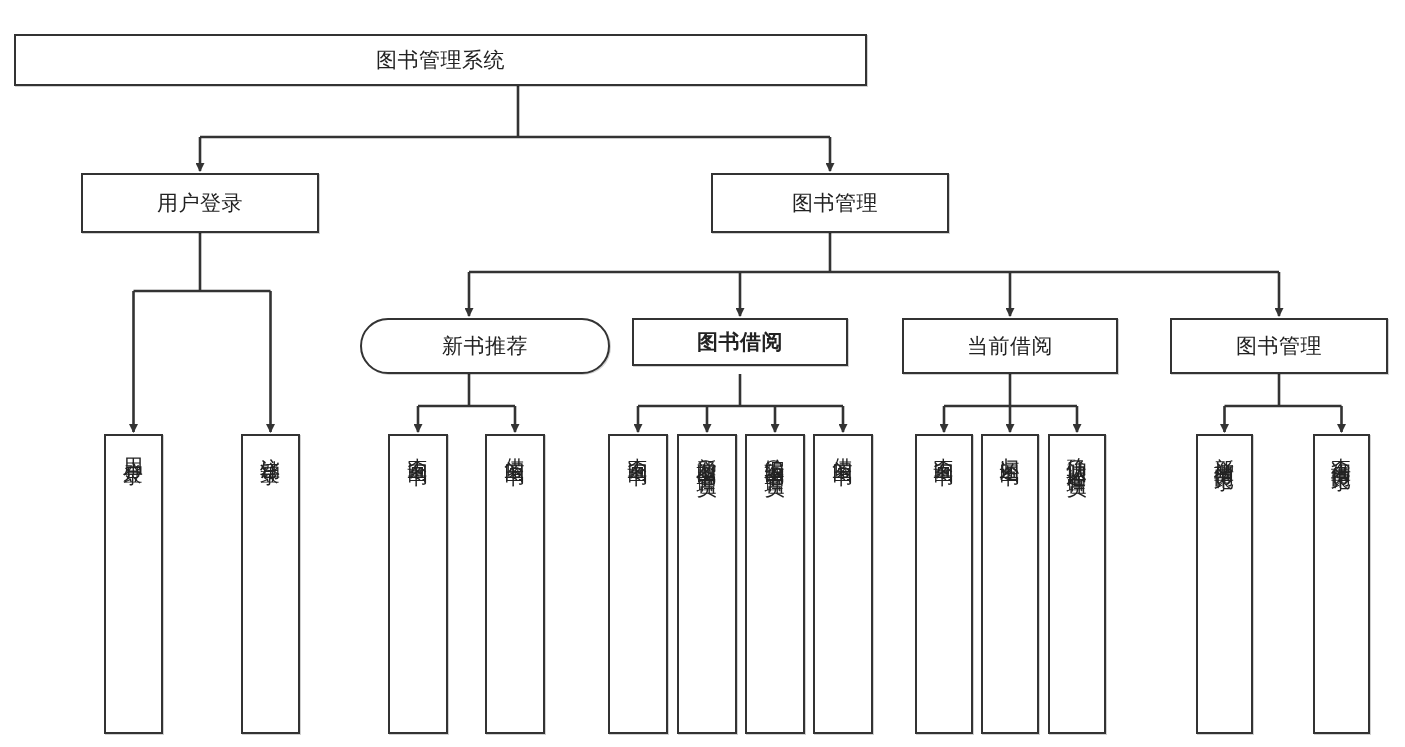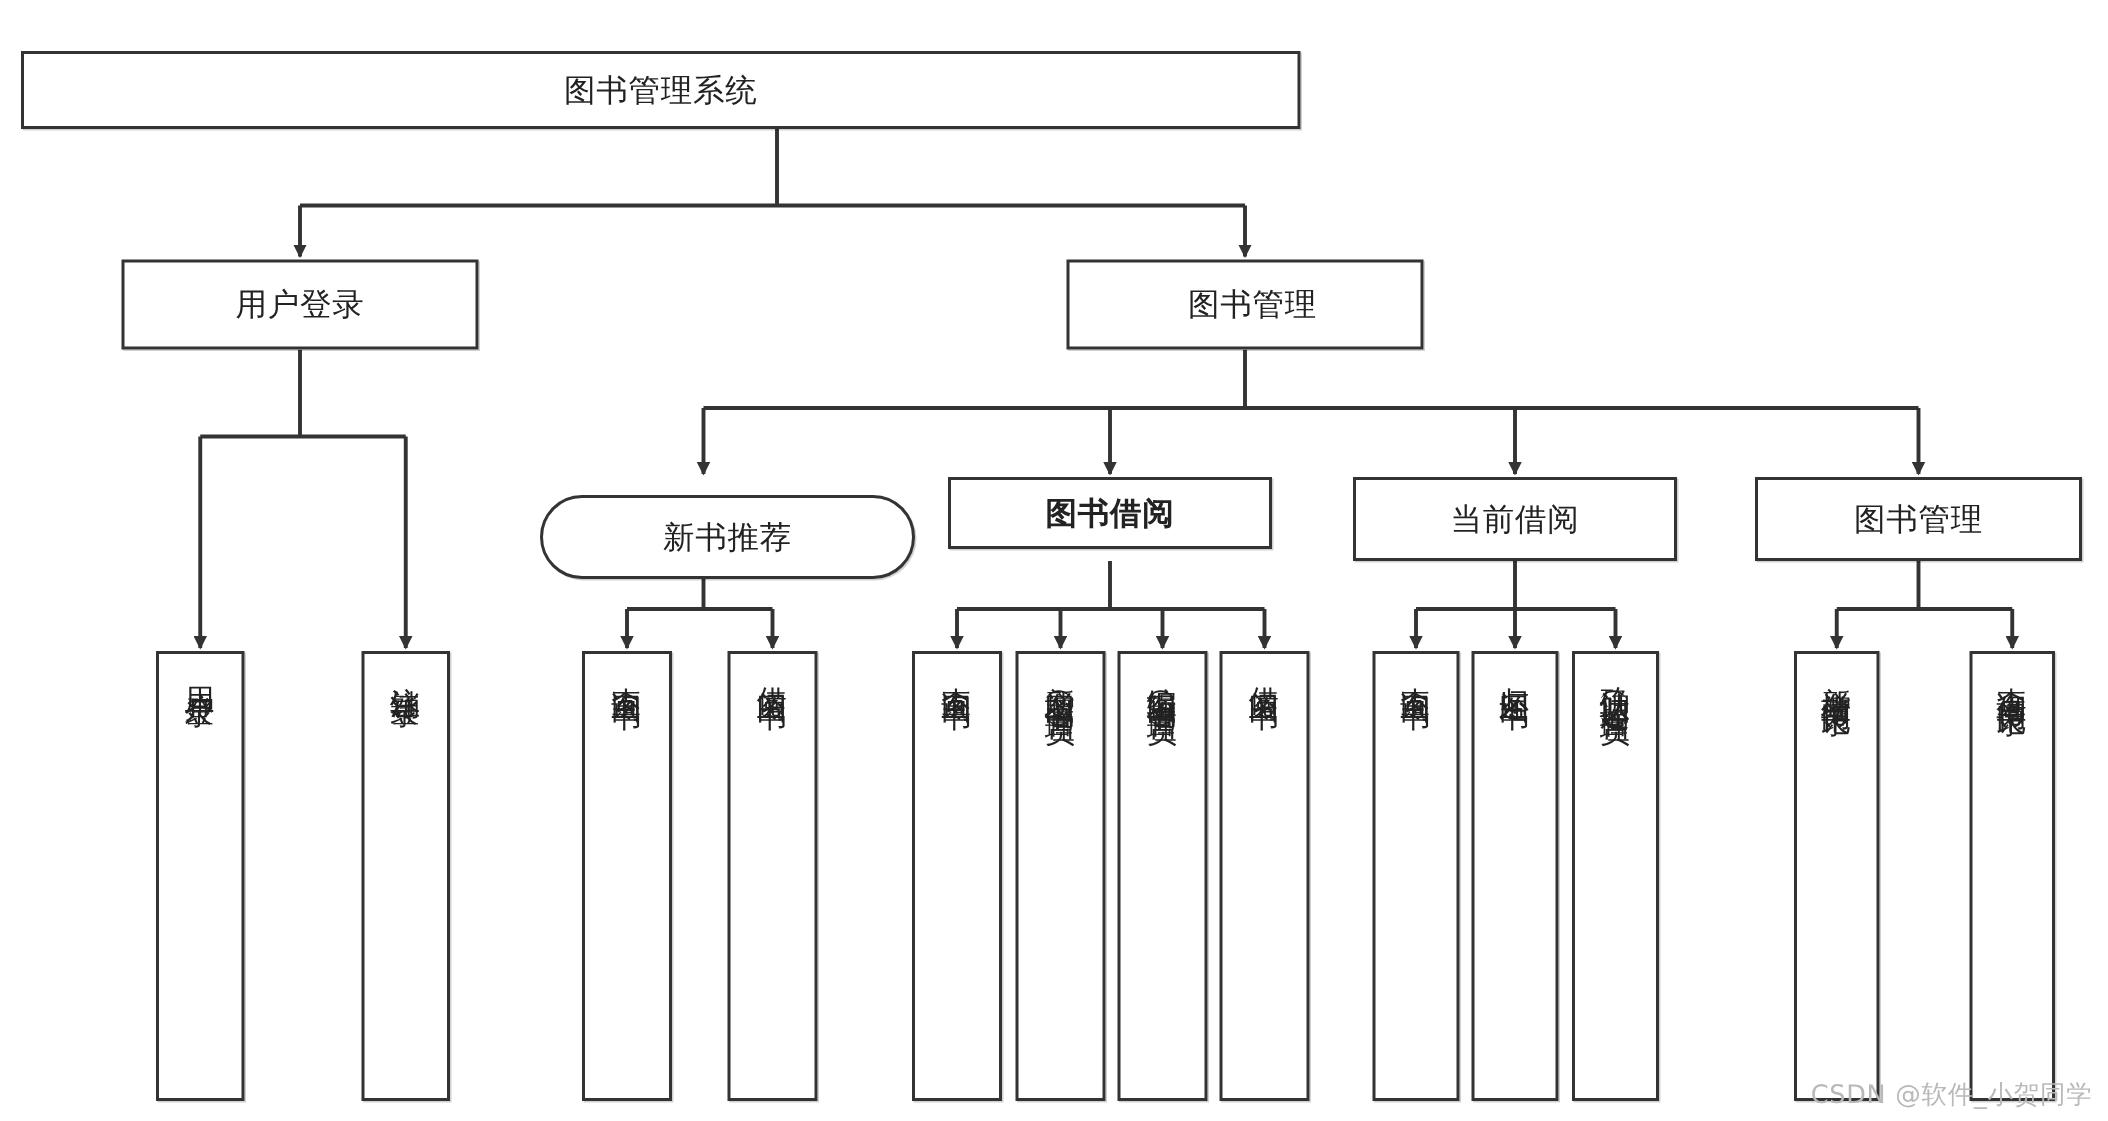--- a/index.html
+++ b/index.html
@@ -96,21 +96,21 @@
   <div id="nodes">
       <div class="node-box" style="left: 14px; top: 14px; width: 853px; height: 52px; margin-top: 20px;">
         <span class="node-label">图书管理系统</span>
       </div>
       <div class="node-box" style="left: 81px; top: 173px; width: 238px; height: 60px;">
         <span class="node-label">用户登录</span>
       </div>
       <div class="node-box" style="left: 711px; top: 173px; width: 238px; height: 60px; padding-left: 10px;">
         <span class="node-label">图书管理</span>
       </div>
-      <div class="node-box" style="left: 360px; top: 330px; width: 250px; height: 56px; border-radius: 28px;">
+      <div class="node-box" style="left: 360px; top: 318px; width: 250px; height: 56px; border-radius: 28px;">
         <span class="node-label">新书推荐</span>
       </div>
       <div class="node-box" style="left: 632px; top: 318px; width: 216px; height: 48px; font-weight: bold;">
         <span class="node-label">图书借阅</span>
       </div>
       <div class="node-box" style="left: 902px; top: 318px; width: 216px; height: 56px; text-align: center;">
         <span class="node-label">当前借阅</span>
       </div>
       <div class="node-box" style="left: 1170px; top: 318px; width: 218px; height: 56px;">
         <span class="node-label">图书管理</span>
@@ -149,14 +149,13 @@
         <span class="node-label">确认归还（管理员）</span>
       </div>
       <div class="node-box vertical" style="left: 1196px; top: 434px; width: 57px; height: 300px;">
         <span class="node-label">新增借阅记录</span>
       </div>
       <div class="node-box vertical" style="left: 1313px; top: 434px; width: 57px; height: 300px;">
         <span class="node-label">查询借阅记录</span>
       </div>
     </div>
 
-  <div id="watermark">CSDN @软件_小贺同学</div>
 </div>
 
 </body></html>

